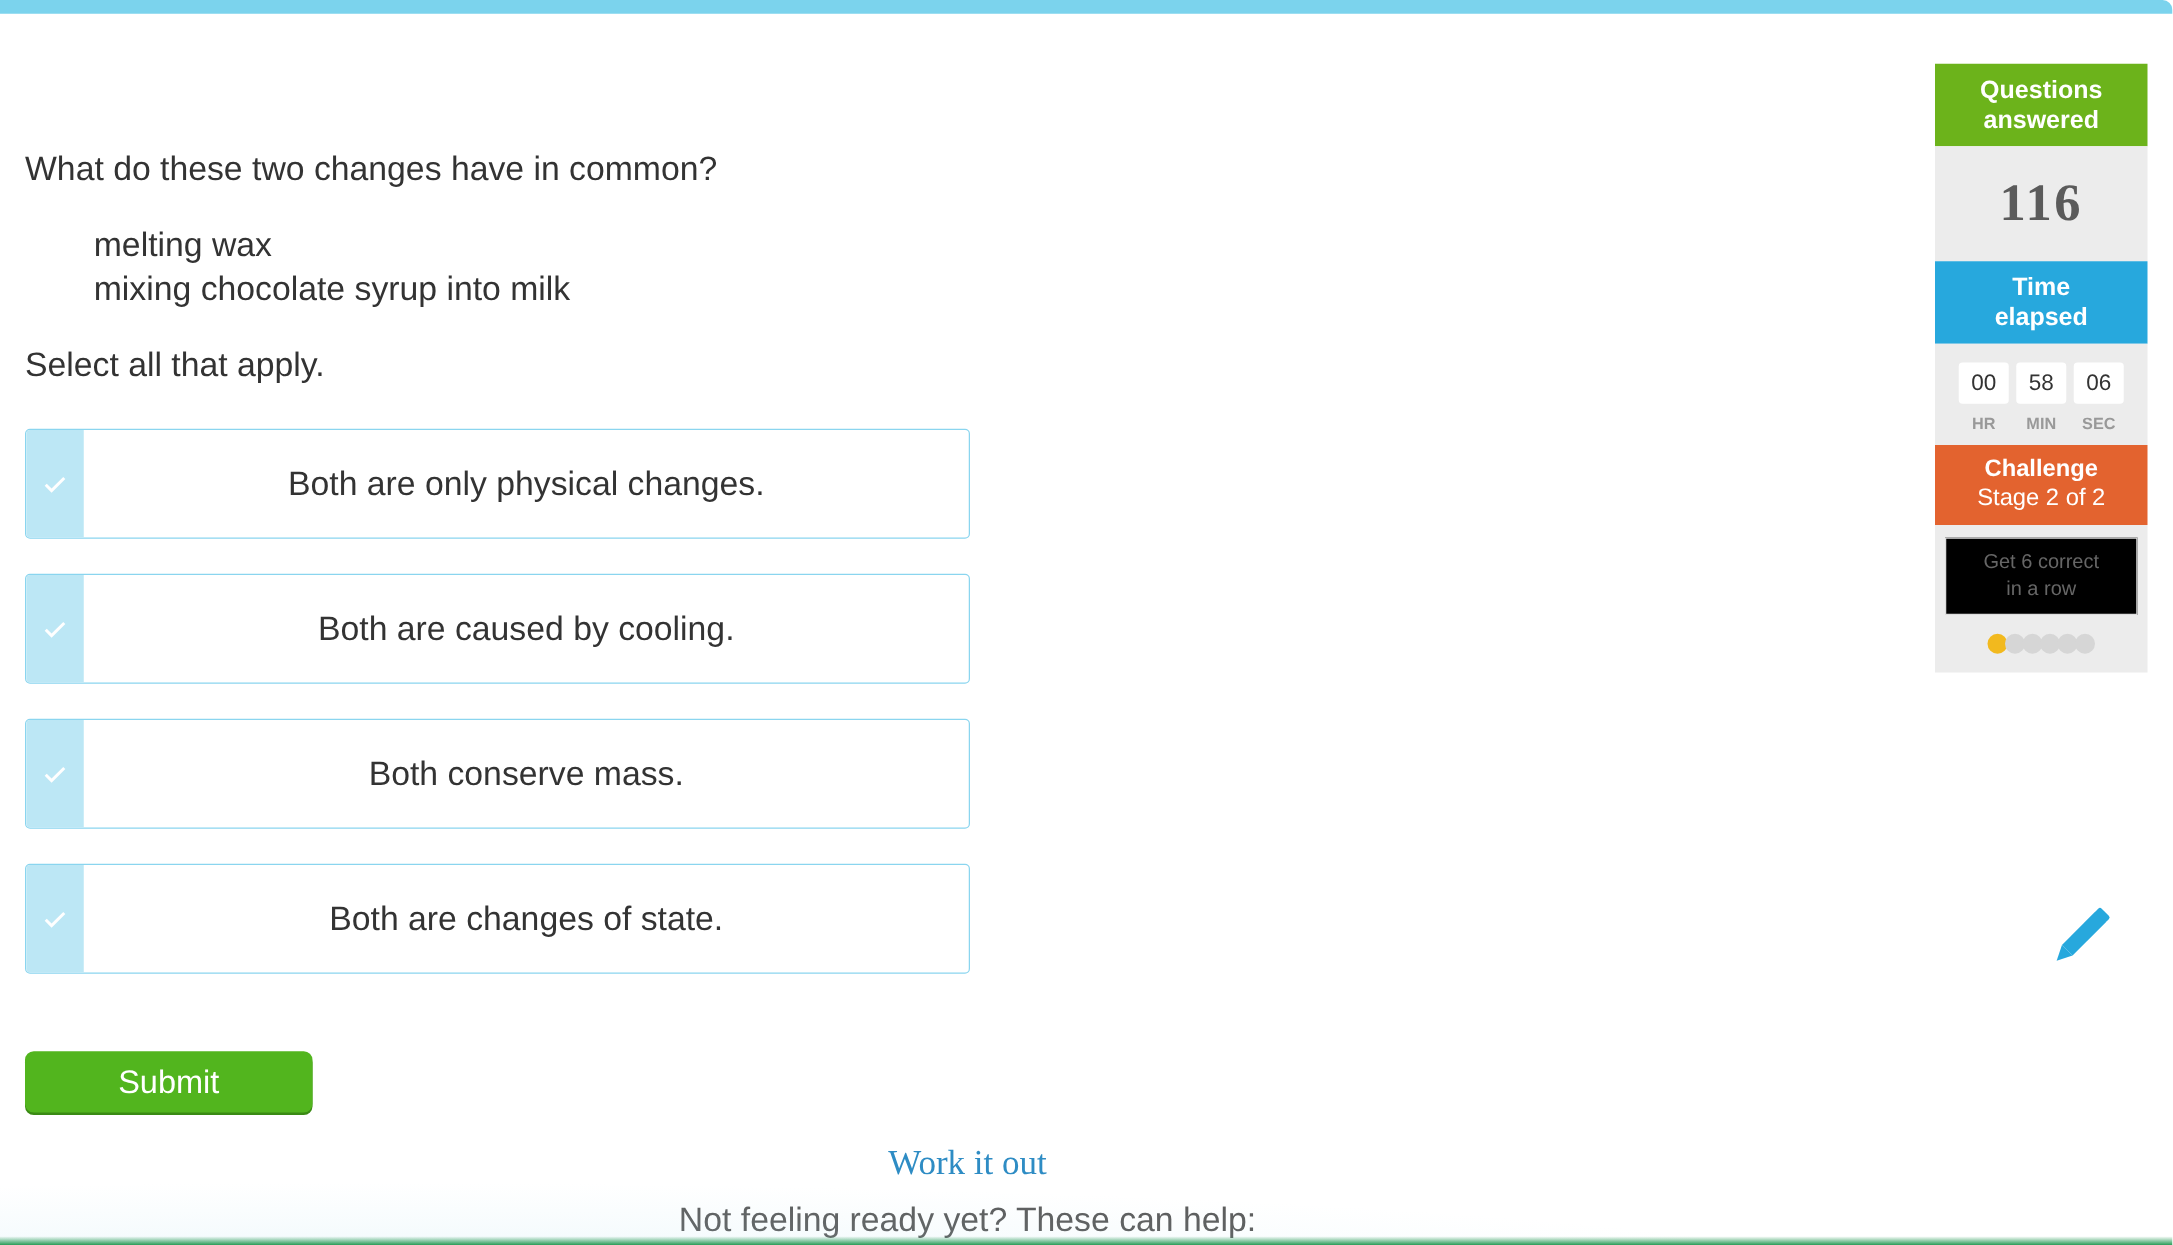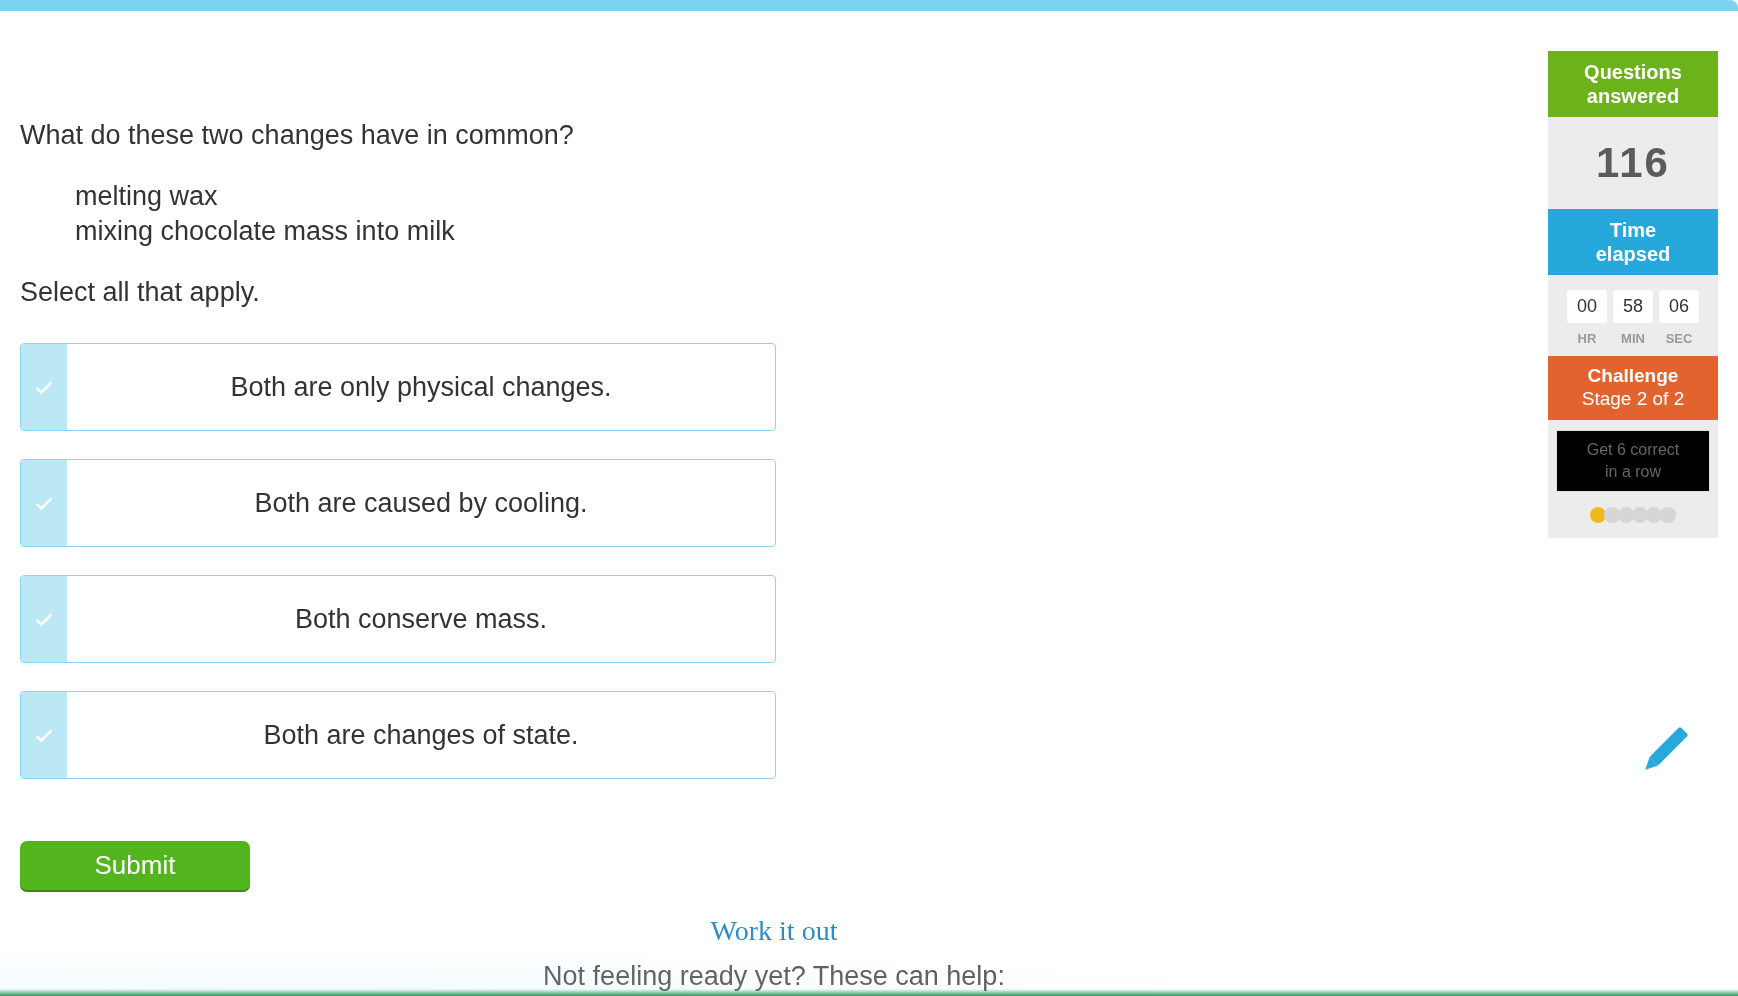--- a/index.html
+++ b/index.html
@@ -133,20 +133,21 @@
     .count-box {
       background: #ececec;
       text-align: center;
       padding: 22px 0;
     }
     .count-number {
       font-size: 42px;
       font-weight: bold;
       color: #5b5b5b;
       letter-spacing: 2px;
+      font-family: Liberation Serif, serif;
     }
     .blue-header {
       background: #27a8dd;
       color: #fff;
       text-align: center;
       padding: 9px 0;
       font-weight: bold;
       font-size: 20px;
       line-height: 1.2;
     }
@@ -242,21 +243,21 @@
 </head>
 <body>
 
 <div class="top-bar"></div>
 
 <div class="main-container">
   <div class="question-area">
     <div class="question-text">What do these two changes have in common?</div>
     <div class="example-list">
       <div class="example-item">melting wax</div>
-      <div class="example-item">mixing chocolate mass into milk</div>
+      <div class="example-item">mixing chocolate syrup into milk</div>
     </div>
     <div class="instruction">Select all that apply.</div>
 
     <div class="options-container">
       <div class="option">
         <div class="option-checkbox">
           <svg viewBox="0 0 24 24">
               <path fill="#fff" d="M9 16.2l-4.2-4.2L3 13.8 9 19.8 21 7.8l-1.8-1.8z"></path>
             </svg>
         </div>

